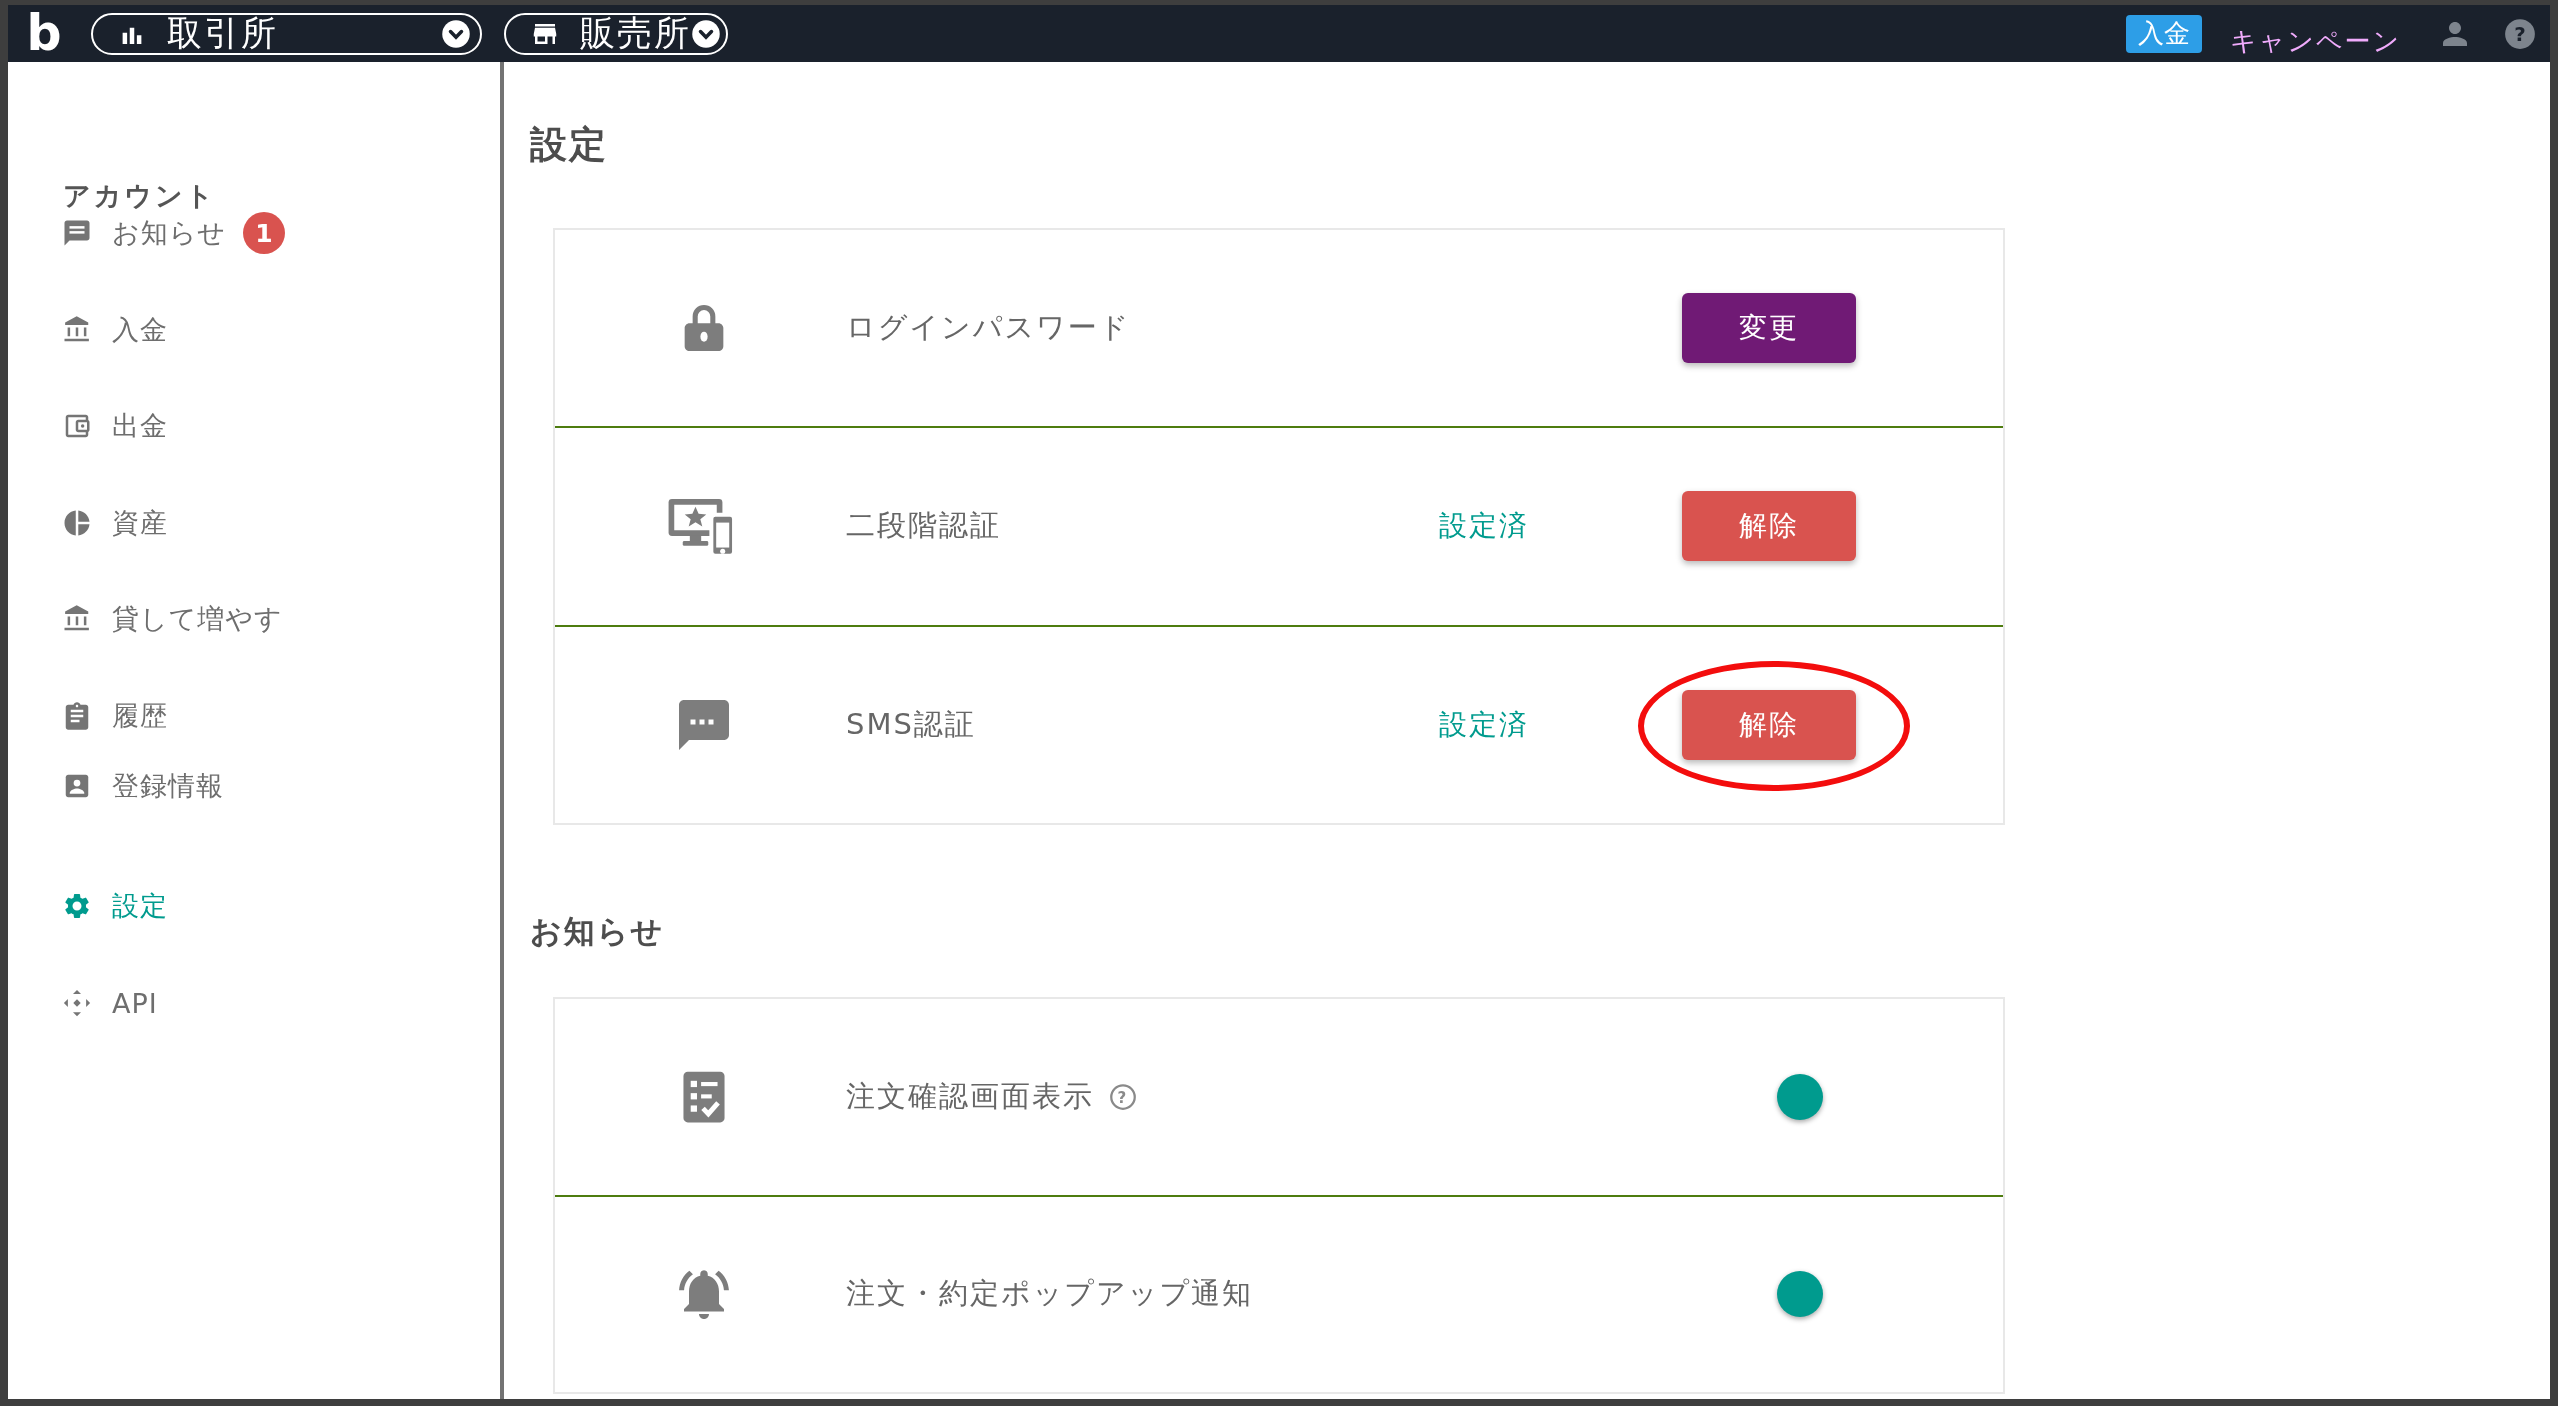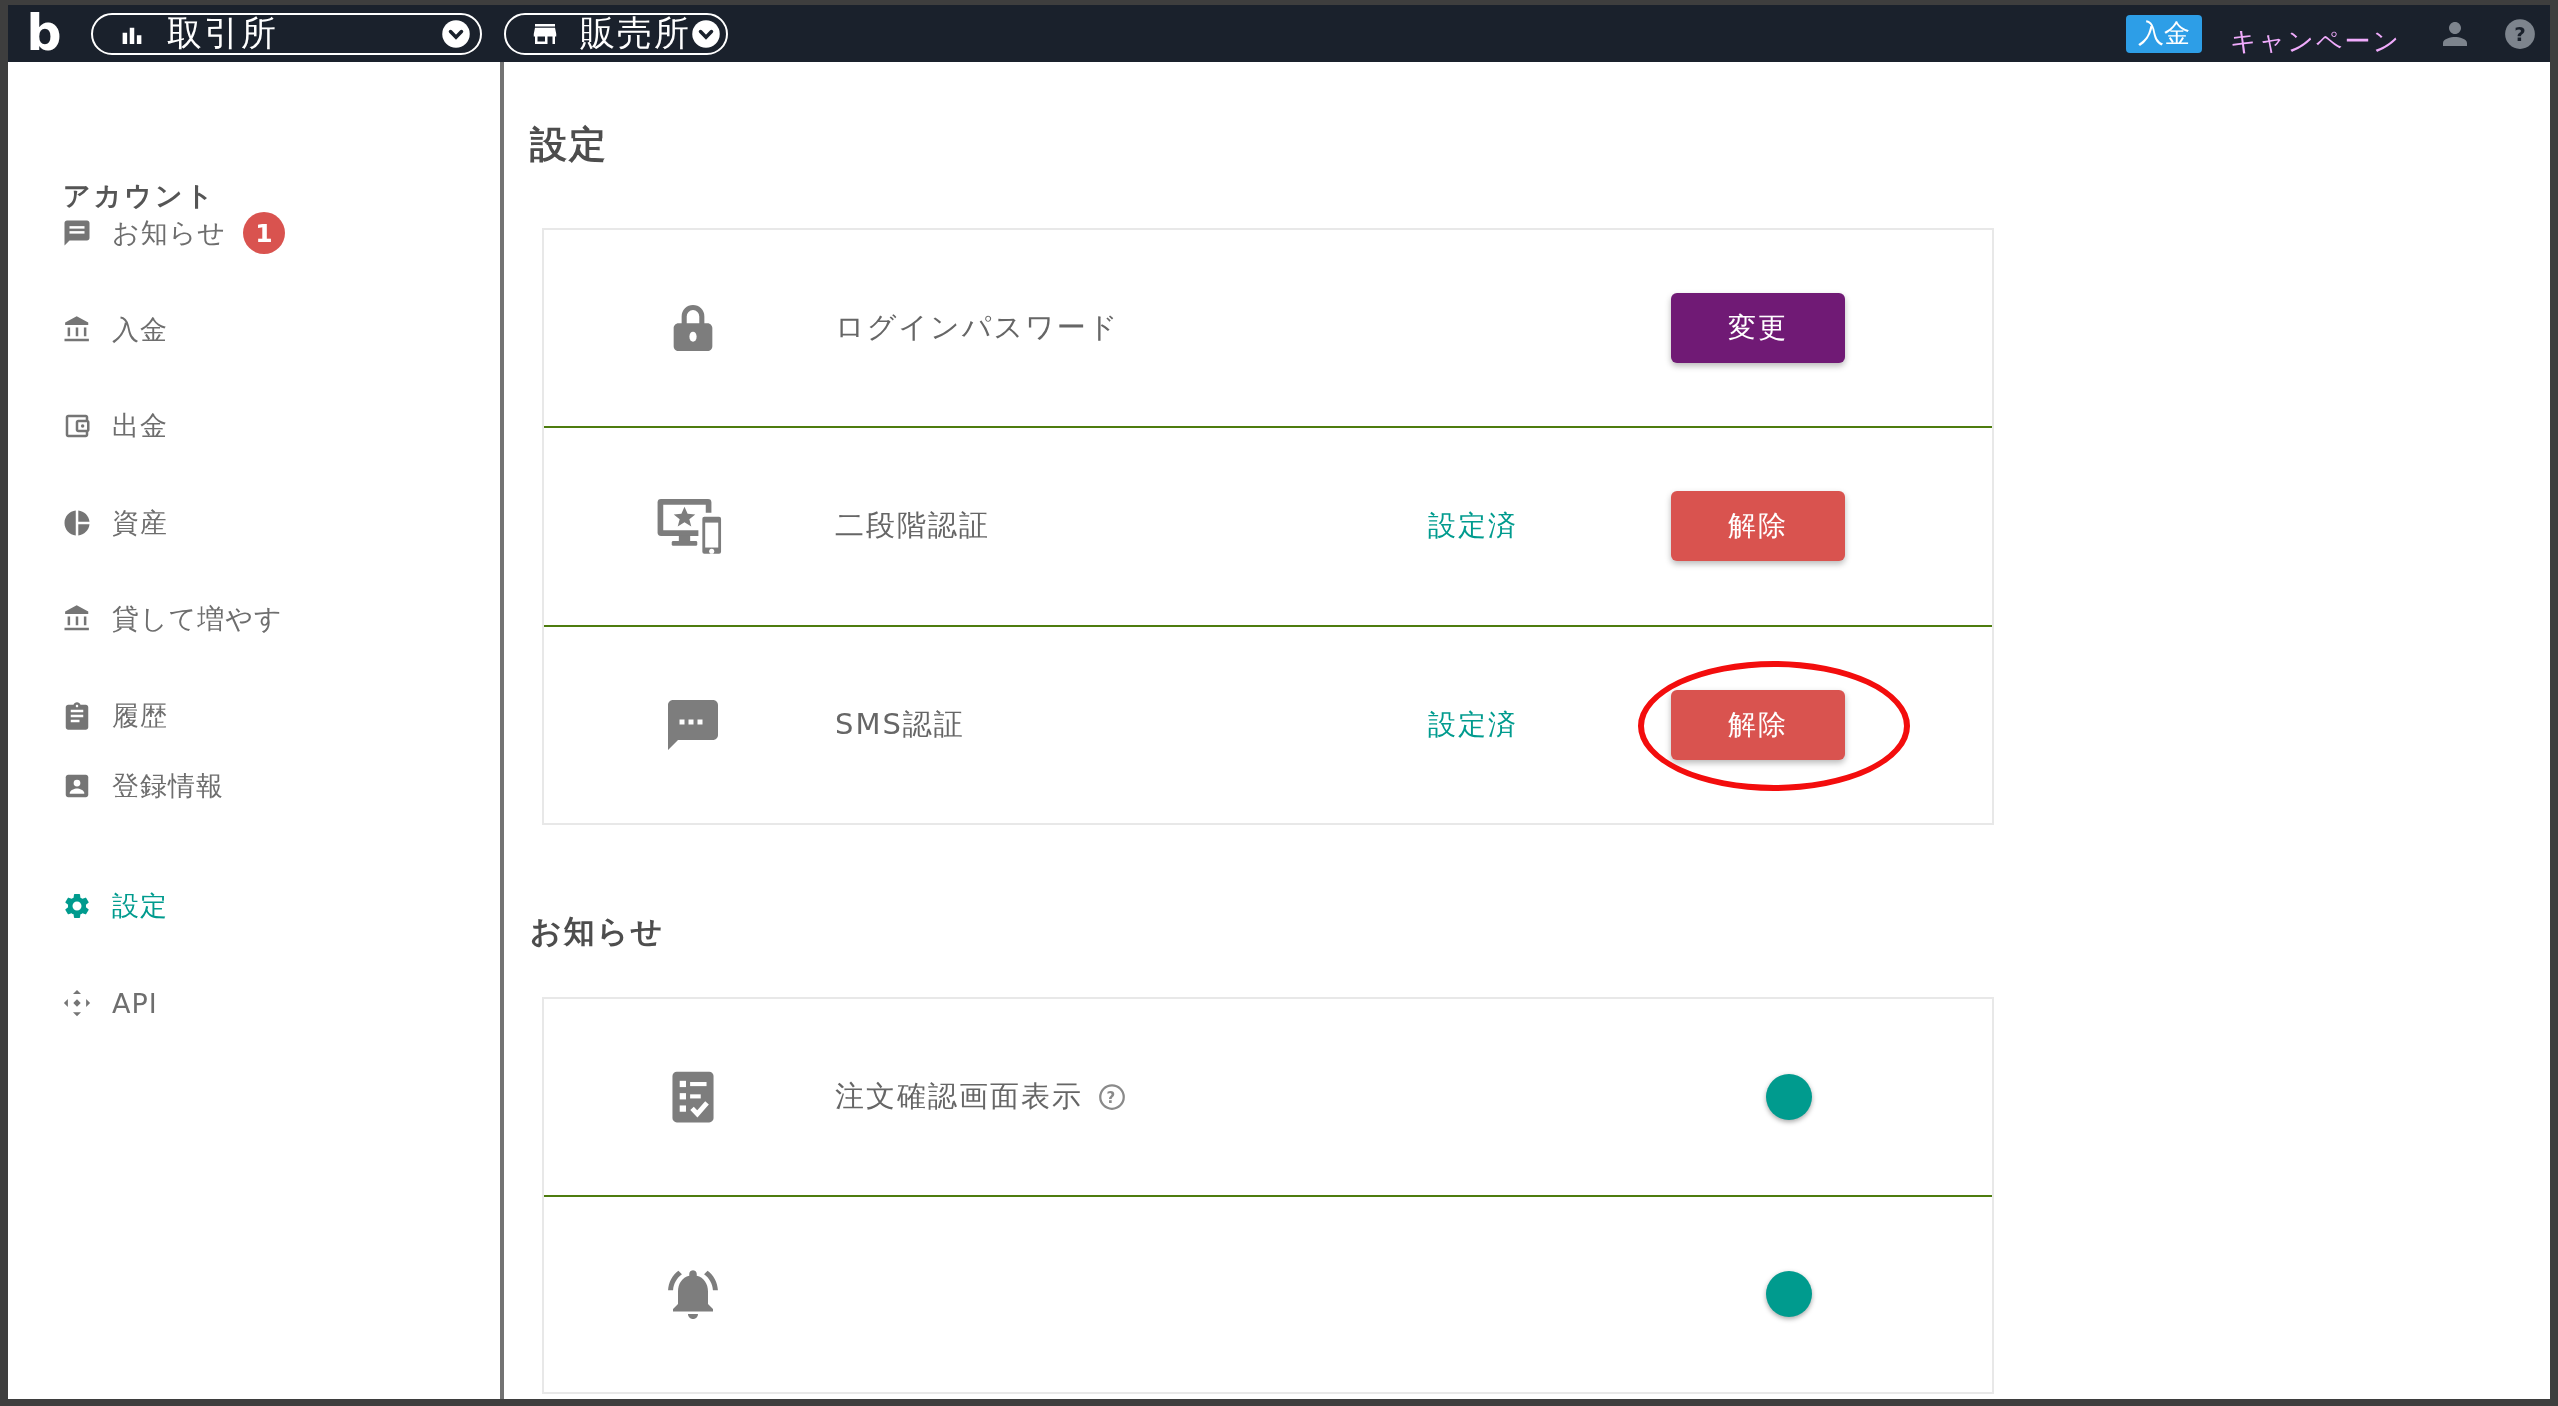--- a/index.html
+++ b/index.html
@@ -33,21 +33,21 @@
   .side-item .s-icon{width:30px;height:30px;display:flex;flex:none;}
   .side-item .s-label{font-size:27px;margin-left:20px;color:#6e6e6e;letter-spacing:1px;white-space:nowrap;}
   .side-item.active{color:#009b8e;}
   .side-item.active .s-label{color:#009b8e;}
   .badge{position:absolute;left:235px;top:150px;width:42px;height:42px;border-radius:50%;background:#d9534f;color:#fff;font-size:25px;font-weight:bold;display:flex;align-items:center;justify-content:center;}
   
   .main{flex:1;position:relative;background:#fff;}
   .h1{position:absolute;left:26px;font-size:37px;font-weight:bold;color:#4d4d4d;letter-spacing:2px;}
   .h1.first{top:58px;}
   .h1.second{top:849px;font-size:31px;}
-  .card{position:absolute;left:38px;width:1452px;border:2px solid #e8e8e8;box-sizing:border-box;background:#fff;display:flex;flex-direction:column;}
+  .card{position:absolute;left:49px;width:1452px;border:2px solid #e8e8e8;box-sizing:border-box;background:#fff;display:flex;flex-direction:column;}
   .card-1{top:166px;height:597px;}
   .card-2{top:935px;height:397px;}
   .crow{flex:1;position:relative;}
   .crow + .crow{border-top:2px solid #4d7c0f;}
   .crow-icon{position:absolute;left:149px;top:50%;transform:translate(-50%,-50%);color:#7d7d7d;display:flex;}
   .crow-label{position:absolute;left:291px;top:50%;transform:translateY(-50%);font-size:29px;color:#666;letter-spacing:2px;display:flex;align-items:center;white-space:nowrap;}
   .crow-label .q{margin-left:14px;display:flex;color:#8a8a8a;cursor:pointer;}
   .crow-status{position:absolute;left:884px;top:50%;transform:translateY(-50%);font-size:28px;color:#009b8e;letter-spacing:2px;}
   .crow-btn{position:absolute;left:1127px;top:50%;transform:translateY(-50%);width:174px;height:70px;border:none;border-radius:6px;color:#fff;font-size:28px;letter-spacing:2px;font-family:inherit;cursor:pointer;box-shadow:0 3px 6px rgba(0,0,0,.28);display:flex;align-items:center;justify-content:center;}
   .btn-teal{background:#701a75;}
@@ -298,20 +298,21 @@
             <span class="thumb"></span>
           </span>
         </div>
 
         <div class="crow">
           <span class="crow-icon">
             <svg width="60" height="60" viewBox="0 0 24 24" fill="#7d7d7d">
               <path d="M7.58 4.08L6.15 2.65C3.75 4.48 2.17 7.3 2.03 10.5h2c.15-2.65 1.51-4.97 3.55-6.42zm12.39 6.42h2c-.15-3.2-1.73-6.02-4.12-7.85l-1.42 1.43c2.02 1.45 3.39 3.77 3.54 6.42zM18 11c0-3.07-1.64-5.64-4.5-6.32V4c0-.83-.67-1.5-1.5-1.5s-1.5.67-1.5 1.5v.68C7.63 5.36 6 7.92 6 11v5l-2 2v1h16v-1l-2-2v-5zm-6 11c.14 0 .27-.01.4-.04.65-.14 1.18-.58 1.44-1.18.1-.24.15-.5.15-.78h-4c.01 1.1.9 2 2.01 2z"></path>
             </svg>
           </span>
+          <span class="crow-label">注文・約定ポップアップ通知</span>
           <span class="toggle">
             <span class="track"></span>
             <span class="thumb"></span>
           </span>
         </div>
 
       </div>
     </div>
   </div>
 </div>

